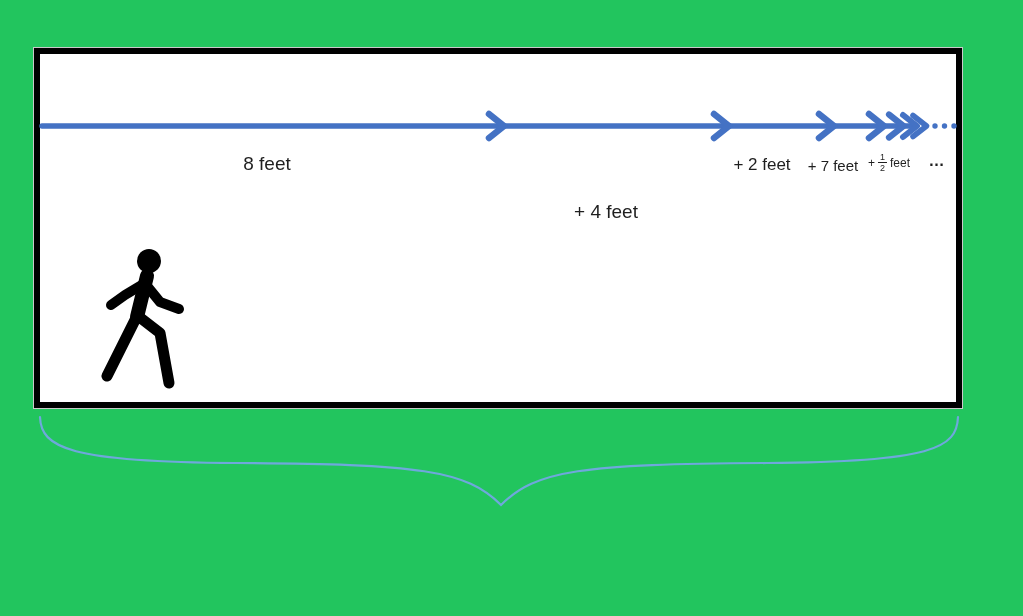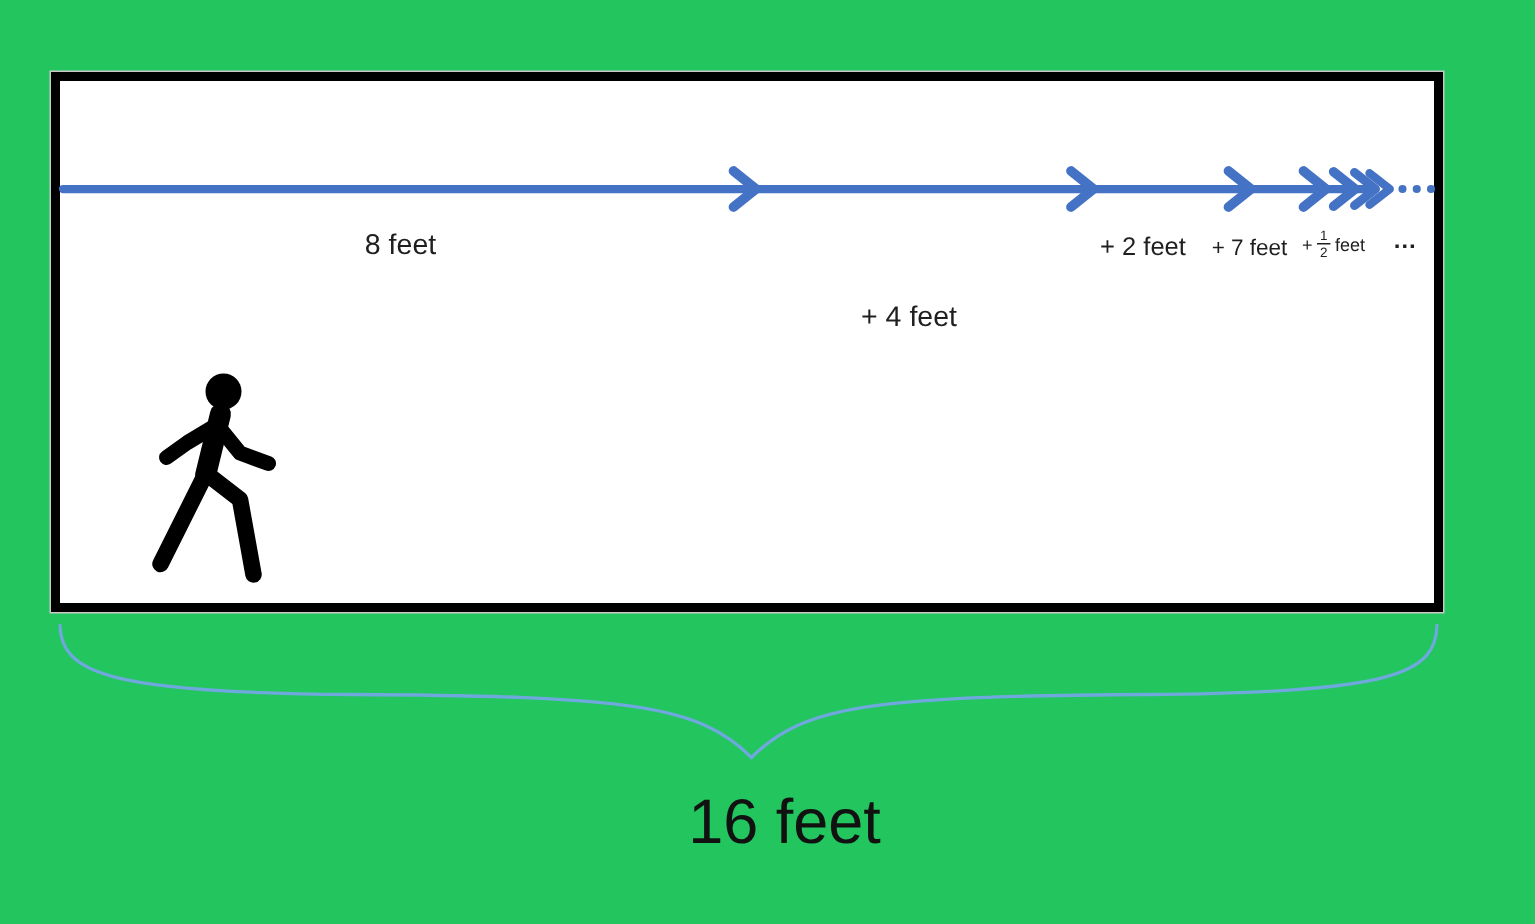--- a/index.html
+++ b/index.html
@@ -135,15 +135,14 @@
   </svg>
 
   <svg class="brace-svg" viewBox="0 0 1023 616">
     <path fill="none" stroke-width="2.2" stroke-linecap="round" d="M 40 417
              C 41 448, 70 462, 235 463
              C 420 464, 466 470, 501 505
              C 536 470, 582 464, 767 463
              C 932 462, 957 448, 958 417" stroke="#6FA8DC"></path>
   </svg>
 
-  <div class="total-label">16 feet</div>
 
 </div>
 
 </body></html>

